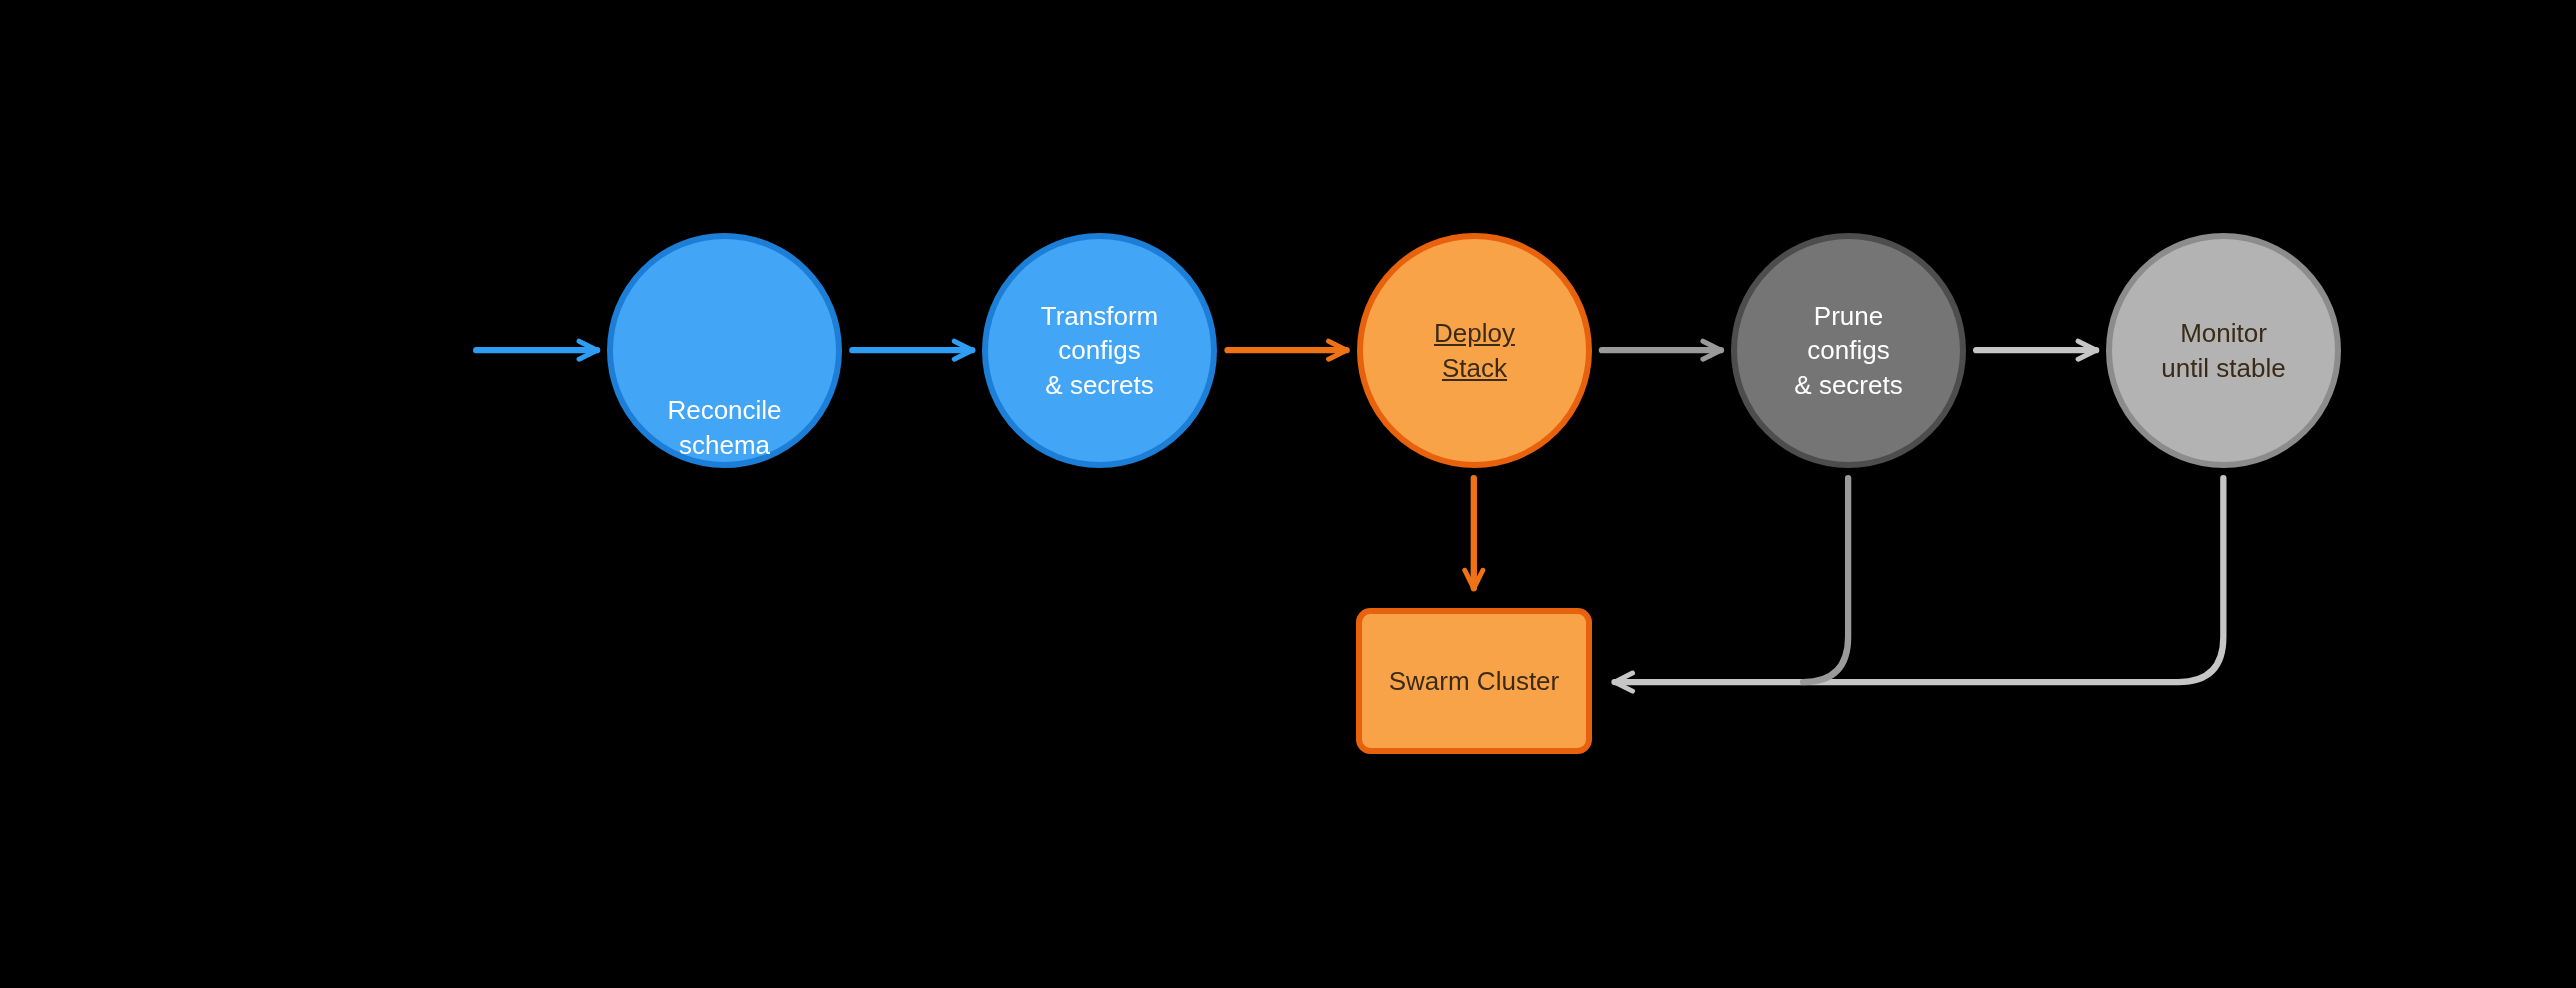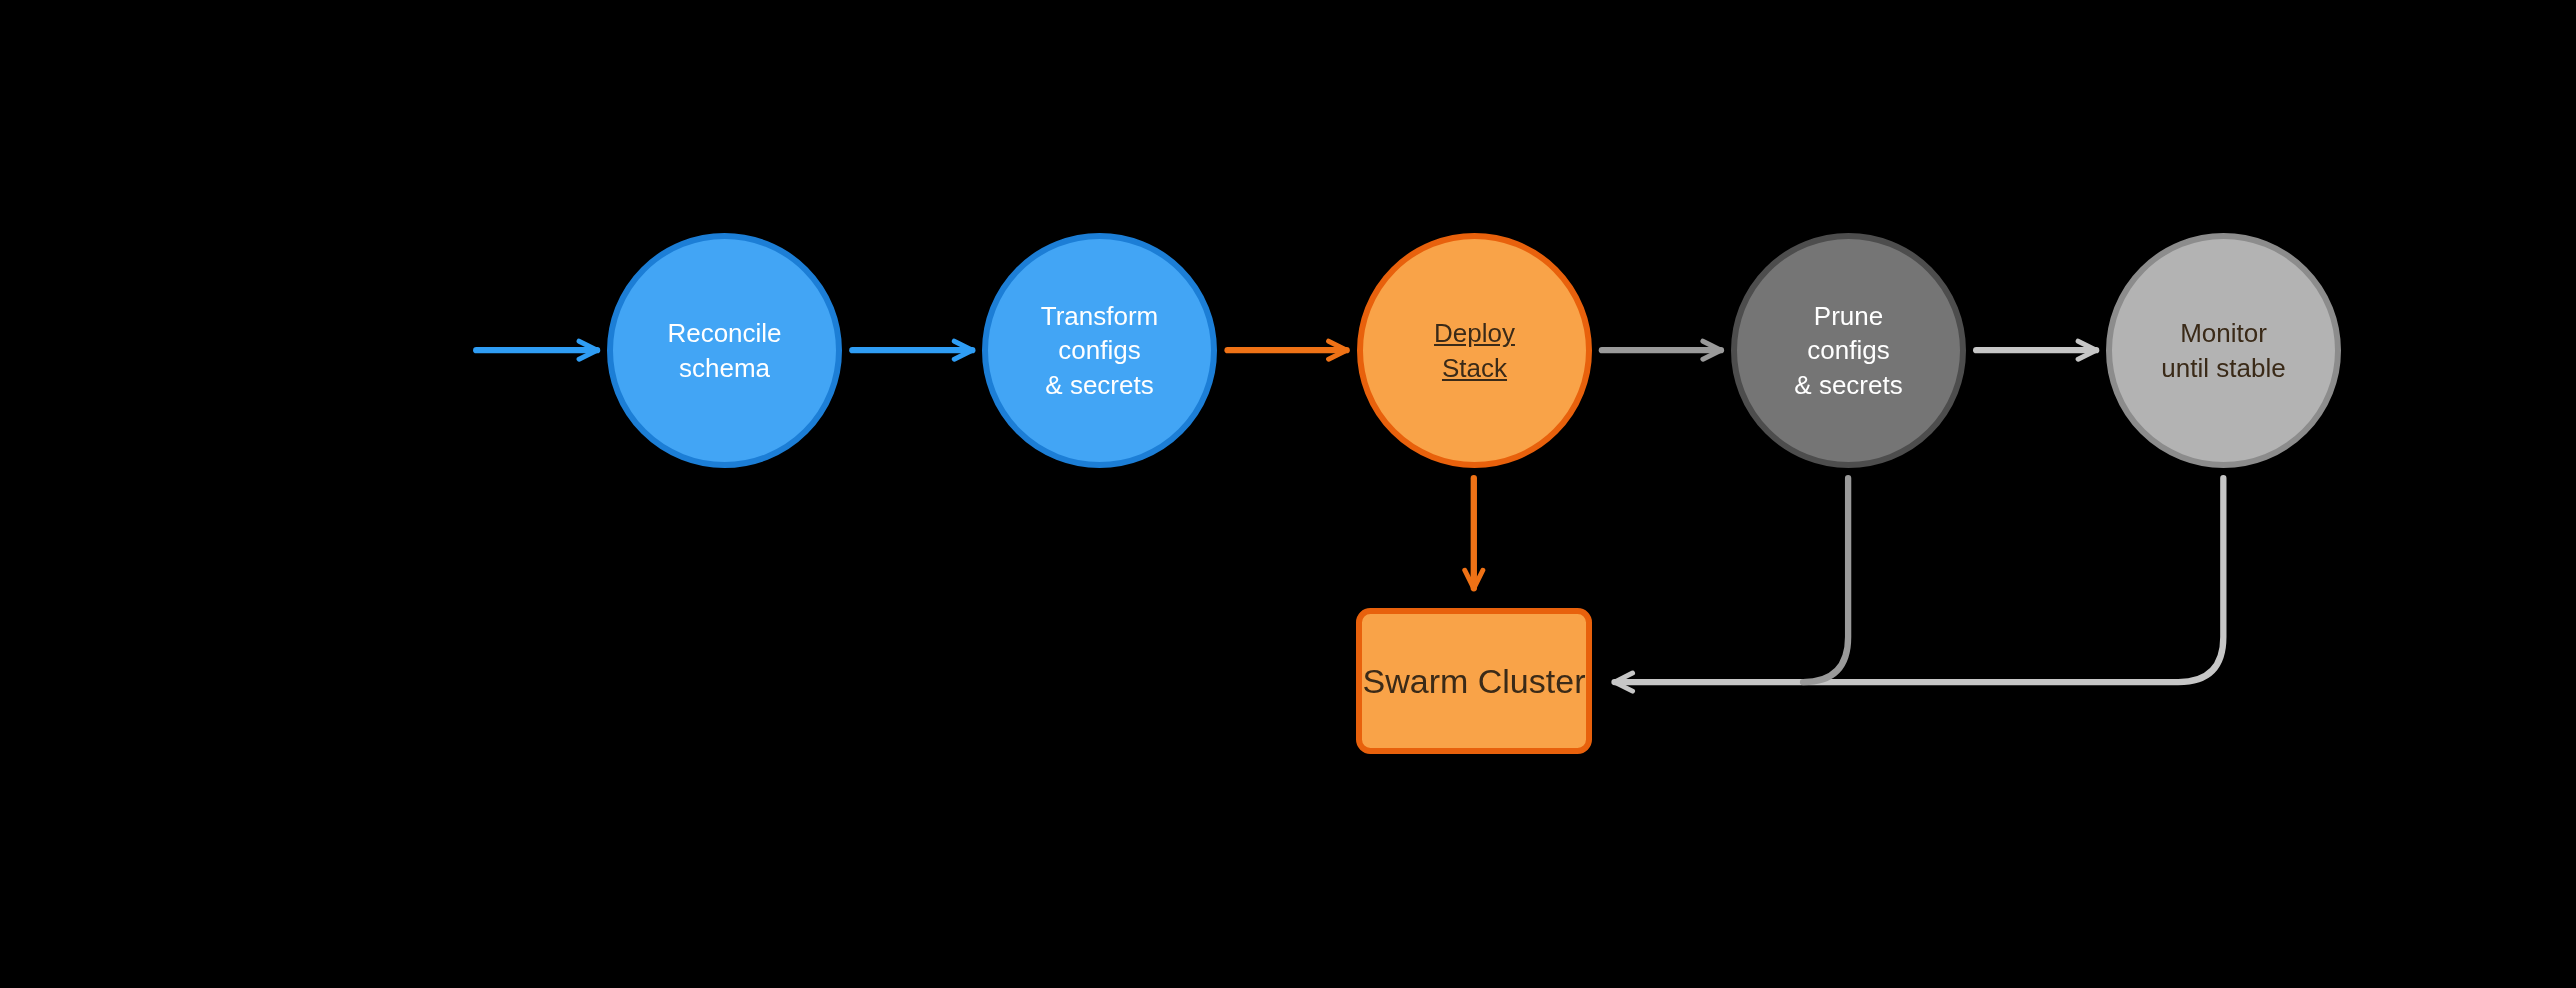--- a/index.html
+++ b/index.html
@@ -69,41 +69,41 @@
     background: var(--darkgray-fill);
     border-color: var(--darkgray-stroke);
     color: var(--text-light);
   }
   .node.lightgray {
     background: var(--lightgray-fill);
     border-color: var(--lightgray-stroke);
     color: var(--text-dark);
   }
   #node-discover  { left: 231px;  top: 233px; }
-  #node-reconcile { left: 607px;  top: 233px; }
+  #node-reconcile { left: 607px;  top: 233px; align-items: flex-end; }
   #node-transform { left: 982px; top: 233px; justify-content: center; }
   #node-deploy    { left: 1357px; top: 233px; text-decoration: underline; }
   #node-prune     { left: 1731px; top: 233px; }
   #node-monitor   { left: 2106px; top: 233px; justify-content: center; }
 
   .rect-node {
     position: absolute;
     left: 1356px;
     top: 608px;
     width: 236px;
     height: 146px;
     box-sizing: border-box;
     border-radius: 14.4px;
     background: var(--orange-fill);
     border: 6.3px solid var(--orange-stroke);
     display: flex;
     align-items: center;
     justify-content: center;
     text-align: center;
-    font-size: 34px;
+    font-size: 26px;
     color: var(--text-dark);
     white-space: pre-line;
   }
 </style>
 </head>
 <body>
 
 <div id="stage">
 
   <svg id="edges" viewBox="0 0 2856 1096" xmlns="http://www.w3.org/2000/svg">

